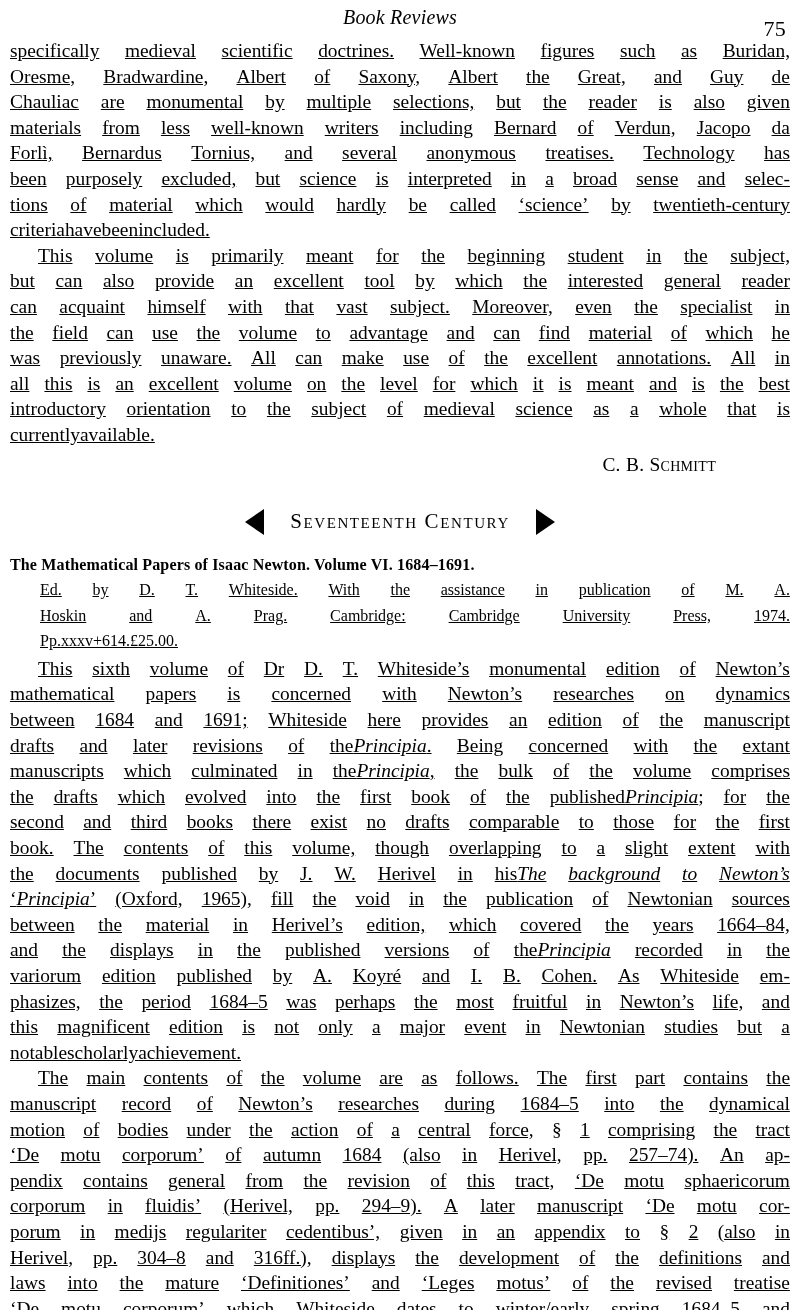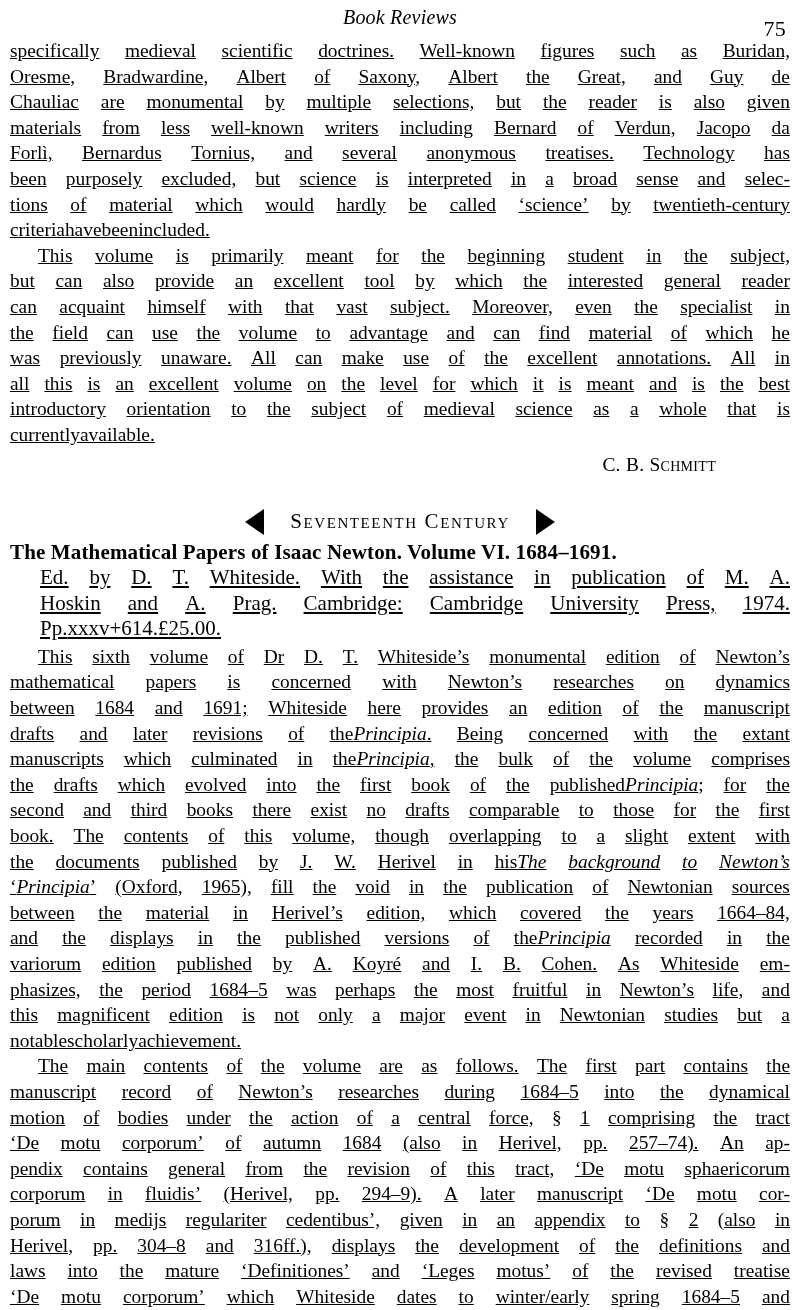--- a/index.html
+++ b/index.html
@@ -70,21 +70,21 @@
     font-variant: small-caps;
     letter-spacing: .3px;
   }
 
   
   .section-divider {
     display: flex;
     align-items: center;
     justify-content: center;
     gap: 26px;
-    margin: 30px 0 4px 0;
+    margin: 30px 0 16px 0;
     height: 28px;
     text-align: center;
   }
   .section-divider .tri {
     width: 0;
     height: 0;
     border-top: 13px solid transparent;
     border-bottom: 13px solid transparent;
   }
   .section-divider .tri-left {
@@ -94,21 +94,21 @@
     border-left: 19px solid #000;
   }
   .section-divider .section-label {
     font-variant: small-caps;
     font-size: 21px;
     letter-spacing: 1.6px;
   }
 
   
   .book-heading {
-    font-size: 21px;
+    font-size: 16px;
     line-height: 25.6px;
     margin-bottom: 2px;
   }
   .book-title {
     font-weight: bold;
     letter-spacing: .15px;
     display: block;
     white-space: nowrap;
   }
   .book-imprint {

